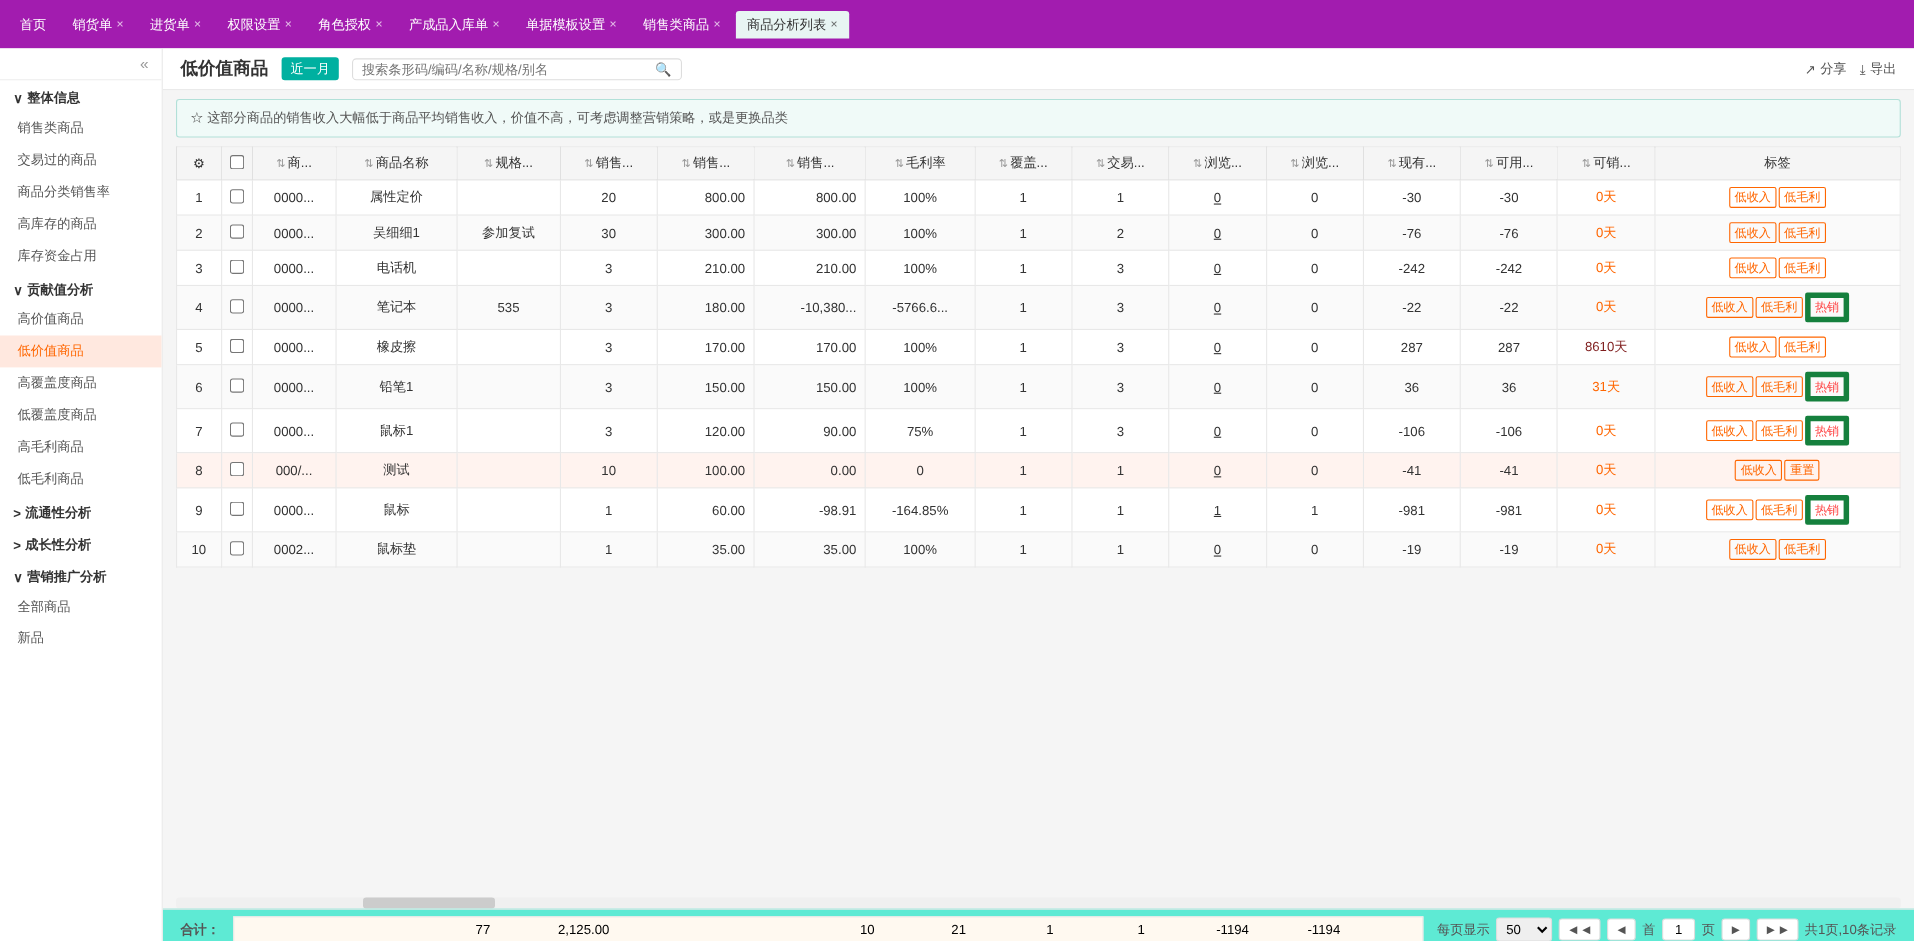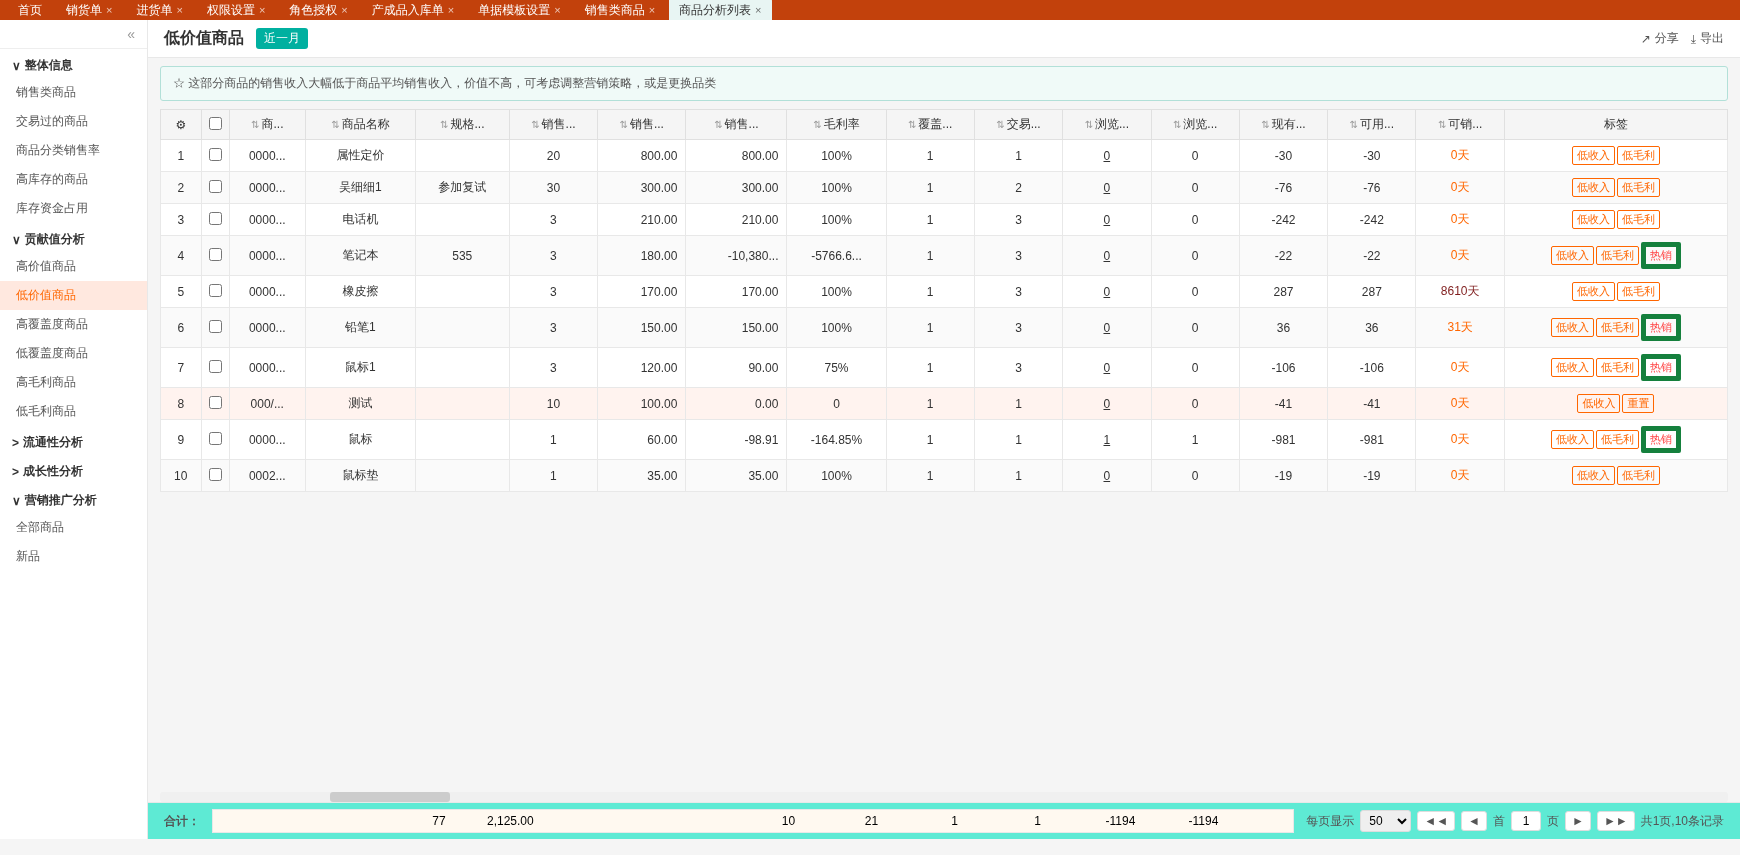--- a/index.html
+++ b/index.html
@@ -1,23 +1,23 @@
 <!DOCTYPE html>
 <html><head>
   <meta charset="utf-8">
   <style>
     * { box-sizing: border-box; margin: 0; padding: 0; font-family: 'Microsoft YaHei', Arial, sans-serif; font-size: 12px; }
     body { background: #f5f5f5; }
     
     
     .top-nav {
-      background: #c2410c;
-      display: flex;
-      align-items: center;
-      height: 20px;
+      background: #a21caf;
+      display: flex;
+      align-items: center;
+      height: 44px;
       padding: 0 8px;
       gap: 4px;
     }
     .nav-item {
       color: #fff;
       padding: 4px 10px;
       cursor: pointer;
       display: flex;
       align-items: center;
       gap: 4px;
@@ -347,20 +347,24 @@
     </div>
     <div class="sidebar-item">全部商品</div>
     <div class="sidebar-item">新品</div>
   </div>
 
   <div class="content-area">
 
     <div class="header-bar">
       <span class="page-title">低价值商品</span>
       <span class="filter-tag">近一月</span>
+      <div class="search-box">
+        <input type="text" placeholder="搜索条形码/编码/名称/规格/别名" style="">
+        <span style="color:#00b0a0;">🔍</span>
+      </div>
       <div class="header-actions">
         <span class="action-btn">
           <span>↗</span>
           <span>分享</span>
         </span>
         <span class="action-btn">
           <span>⤓</span>
           <span>导出</span>
         </span>
       </div>
@@ -618,21 +622,21 @@
 
     <div class="footer-scroll">
       <div class="footer-scroll-inner"></div>
     </div>
 
     <div class="footer-bar">
       <span class="total-label">合计：</span>
       <div style="flex:1; display:flex; align-items:center; gap:18px; background:#fff9f0; border:1px solid #e8e8e8; padding:4px 8px;">
         <span style="width:170px; display:inline-block;"></span>
         <span style="width:60px; text-align:center;">77</span>
-        <span style="width:75px; padding-right:8px;">2,125.00</span>
+        <span style="width:75px; text-align:right; padding-right:8px;">2,125.00</span>
         <span style="width:75px;"></span>
         <span style="width:65px;"></span>
         <span style="width:65px; text-align:center;">10</span>
         <span style="width:65px; text-align:center;">21</span>
         <span style="width:65px; text-align:center;">1</span>
         <span style="width:65px; text-align:center;">1</span>
         <span style="width:65px; text-align:center;">-1194</span>
         <span style="width:65px; text-align:center;">-1194</span>
       </div>
 

